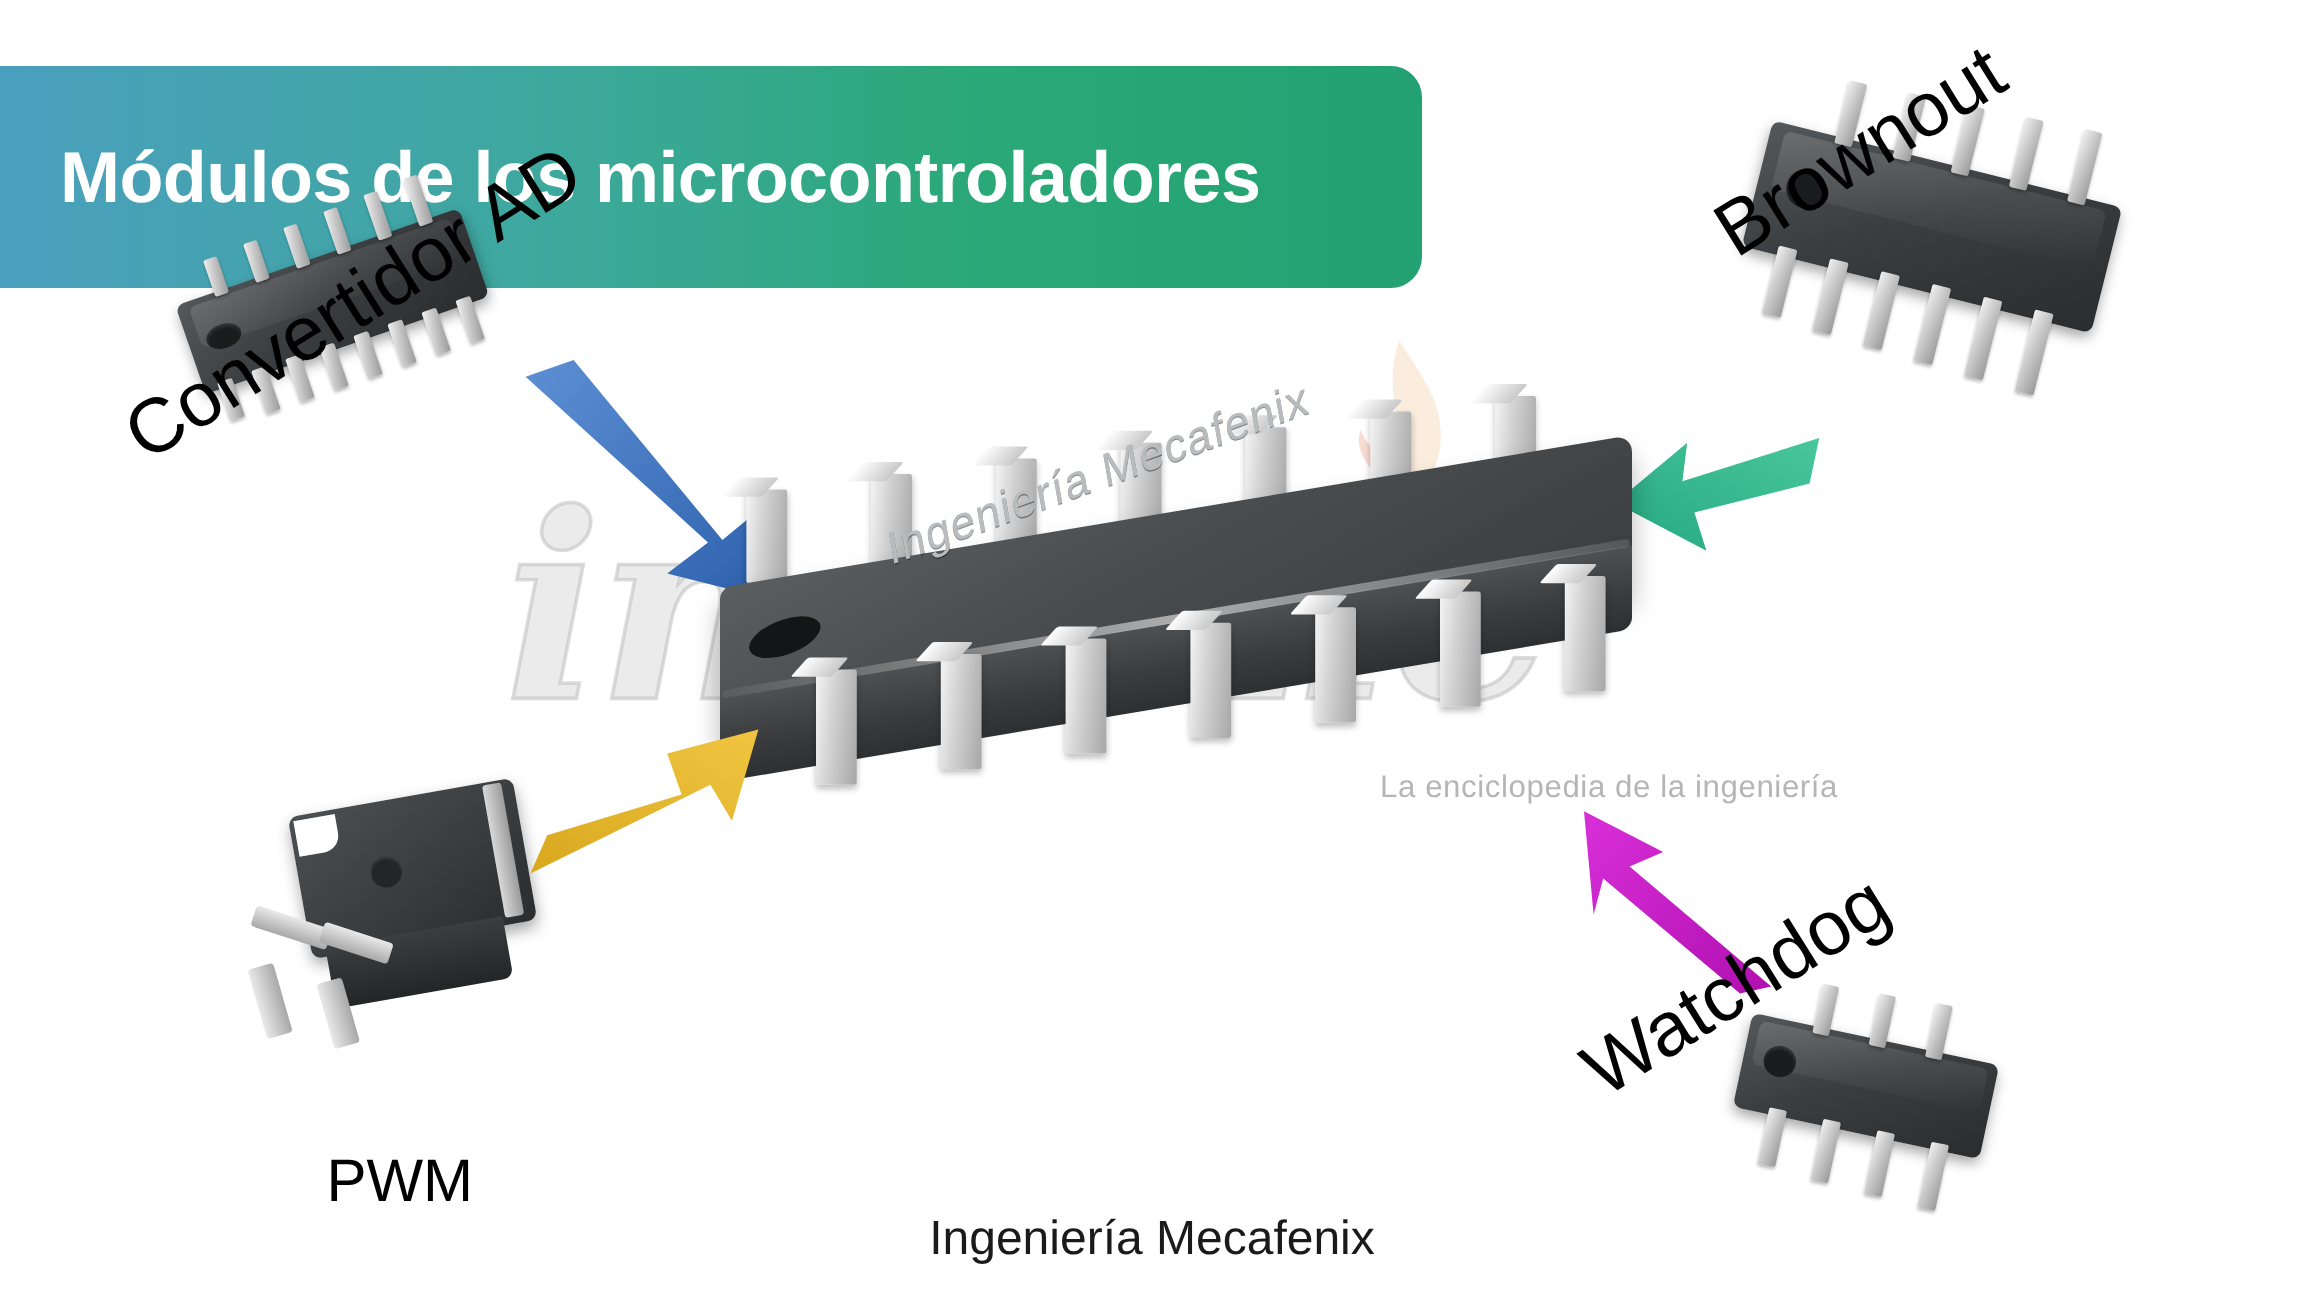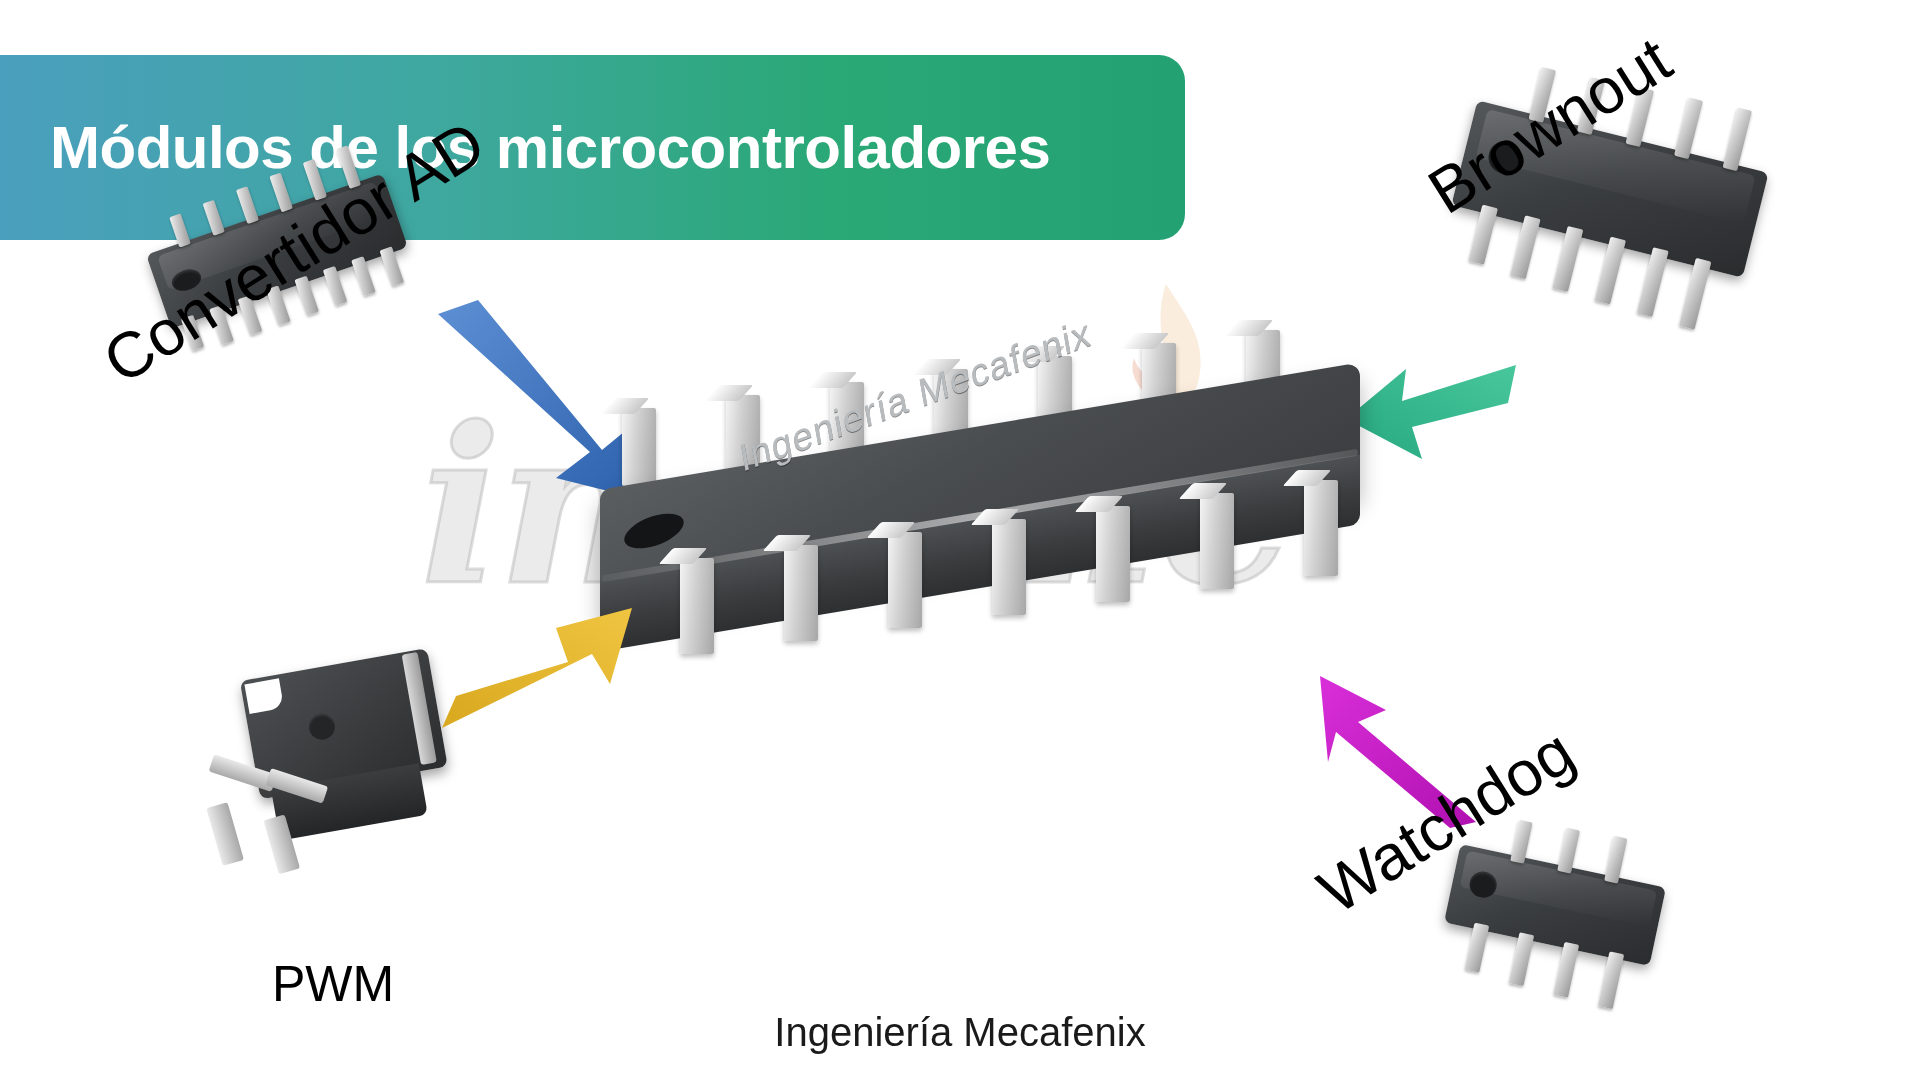--- a/index.html
+++ b/index.html
@@ -220,20 +220,21 @@
 
     <div class="mc-pin" style="left:140px; top:168px; height:96px;"></div>
     <div class="mc-pin" style="left:244px; top:155px; height:96px;"></div>
     <div class="mc-pin" style="left:348px; top:142px; height:96px;"></div>
     <div class="mc-pin" style="left:452px; top:129px; height:96px;"></div>
     <div class="mc-pin" style="left:556px; top:116px; height:96px;"></div>
     <div class="mc-pin" style="left:660px; top:103px; height:96px;"></div>
     <div class="mc-pin" style="left:764px; top:90px;  height:96px;"></div>
   </div>
 
+  <div class="wm wm-tag">La enciclopedia de la ingeniería</div>
 
   <div id="pwm-part" style="position:absolute; left:215px; top:665px; width:250px; height:190px; transform:rotate(-10deg);">
     <div style="position:absolute; left:40px; top:0; width:190px; height:120px;
                 background:linear-gradient(150deg,#4d5052 0%,#3a3c3e 55%,#2a2c2e 100%);
                 border-radius:8px; box-shadow:0 6px 12px rgba(0,0,0,.35);"></div>
     <div style="position:absolute; left:44px; top:4px; width:35px; height:30px; background:#fff; border-radius:0 0 14px 0;"></div>
     <div style="position:absolute; left:100px; top:46px; width:26px; height:26px; background:#232527; border-radius:50%;
                 box-shadow:inset 0 2px 2px rgba(255,255,255,.1);"></div>
     <div style="position:absolute; left:204px; top:2px; width:16px; height:112px;
                 background:linear-gradient(90deg,#d8d8d8,#9b9b9b); border-radius:3px;"></div>

